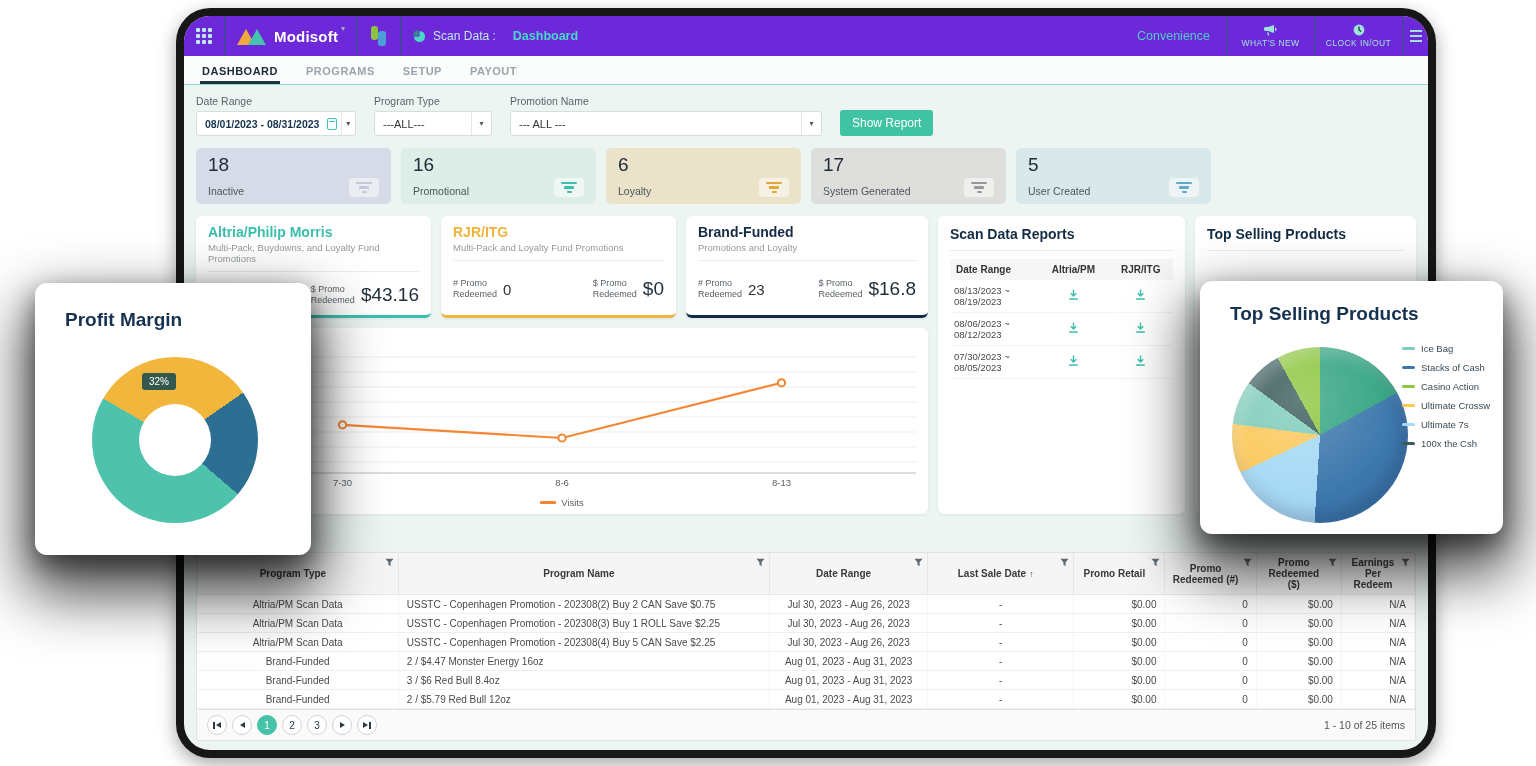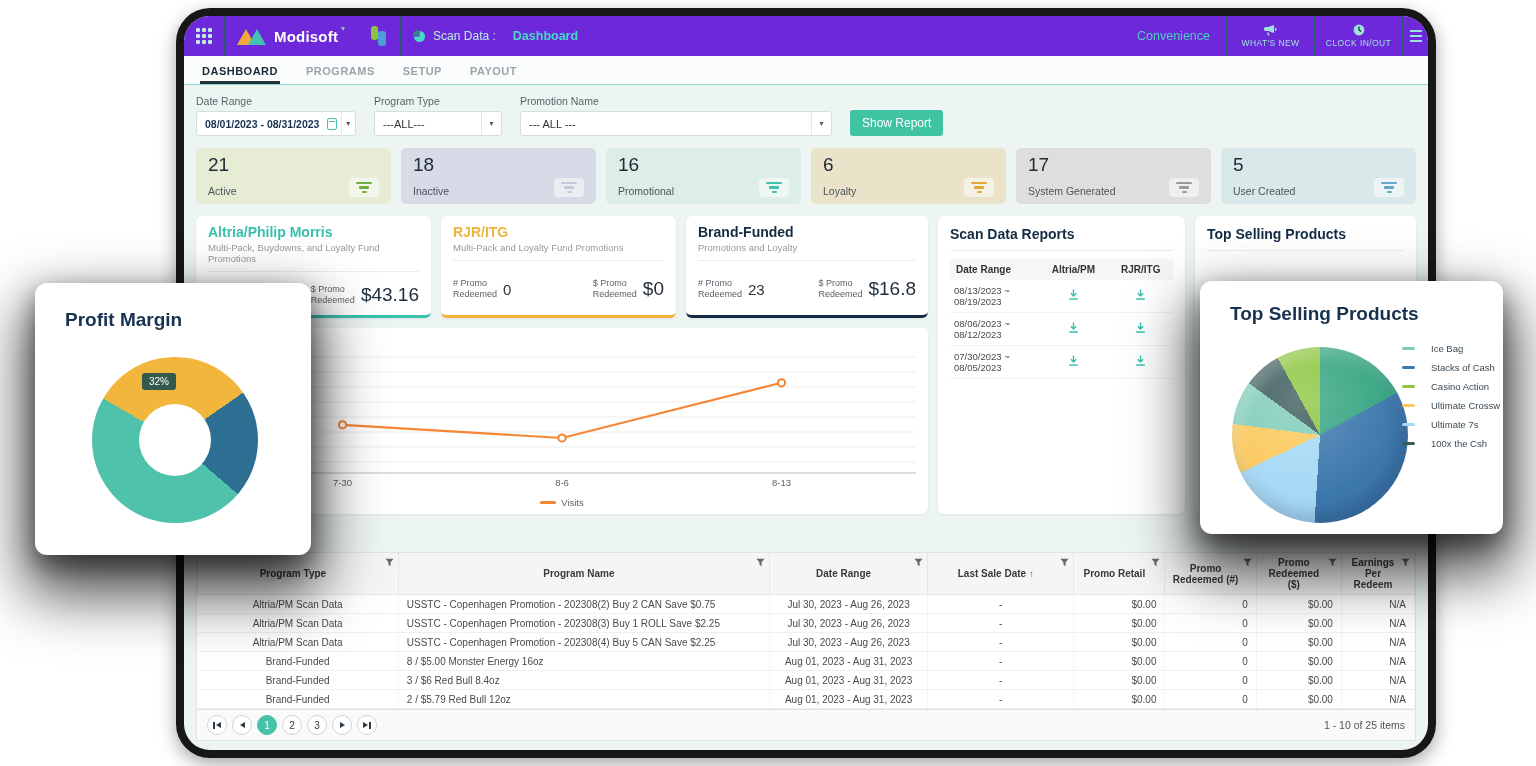--- a/index.html
+++ b/index.html
@@ -145,21 +145,21 @@
   .ovl-left h2 { margin: 26px 0 0 30px; }
   .donut { position: absolute; left: 57px; top: 74px; width: 166px; height: 166px; border-radius: 50%; }
   .donut::after { content: ""; position: absolute; left: 47px; top: 47px; width: 72px; height: 72px; border-radius: 50%; background: #fff; }
   .donut-tip { position: absolute; left: 107px; top: 90px; background: #33594f; color: #fff; font-size: 10px;
                padding: 3px 7px; border-radius: 3px; }
   .ovl-right { left: 1200px; top: 281px; width: 303px; height: 253px; }
   .ovl-right h2 { margin: 22px 0 0 30px; }
   .pie { position: absolute; left: 32px; top: 66px; width: 176px; height: 176px; border-radius: 50%;
          box-shadow: inset -6px -10px 16px rgba(0,0,40,.18), inset 6px 8px 14px rgba(255,255,255,.25); }
   .pie-legend { position: absolute; left: 202px; top: 62px; }
-  .pl-item { display: flex; align-items: center; gap: 16px; margin-bottom: 8px; cursor: pointer; }
+  .pl-item { display: flex; align-items: center; gap: 6px; margin-bottom: 8px; cursor: pointer; }
   .pl-item i { width: 13px; height: 3px; border-radius: 2px; display: block; }
   .pl-item span { font-size: 9.5px; color: #3a4a55; white-space: nowrap; }
 </style>
 </head>
 <body>
 
 <div class="stage">
   <div class="device">
     <div class="app">
 
@@ -236,47 +236,36 @@
           <div class="fgroup">
             <label>Date Range</label>
             <div class="inputbox" style="width:160px;">
               <span class="val navy">08/01/2023 - 08/31/2023</span>
               <span class="cal-ic"></span>
               <span class="caret">▾</span>
             </div>
           </div>
           <div class="fgroup">
             <label>Program Type</label>
-            <div class="inputbox" style="width:128px;gap:24px;">
+            <div class="inputbox" style="width:118px;gap:24px;">
               <span class="val">---ALL---</span>
               <span class="caret">▾</span>
             </div>
           </div>
           <div class="fgroup">
             <label>Promotion Name</label>
             <div class="inputbox" style="width:312px;">
               <span class="val">--- ALL ---</span>
               <span class="caret">▾</span>
             </div>
           </div>
           <button class="show-report">Show Report</button>
         </section>
 
         <section class="stats" id="stats">
-            <div class="stat" style="background: rgb(230, 237, 212);">
-              <div class="num">21</div>
-              <div class="bottom">
-                <span class="lbl">Active</span>
-                <span class="flt">
-                  <i class="l1" style="background: rgb(111, 174, 62);"></i>
-                  <i class="l2" style="background: rgb(111, 174, 62);"></i>
-                  <i class="l3" style="background: rgb(111, 174, 62);"></i>
-                </span>
-              </div>
-            </div>
             <div class="stat" style="background: rgb(214, 219, 231);">
               <div class="num">18</div>
               <div class="bottom">
                 <span class="lbl">Inactive</span>
                 <span class="flt">
                   <i class="l1" style="background: rgb(195, 201, 214);"></i>
                   <i class="l2" style="background: rgb(195, 201, 214);"></i>
                   <i class="l3" style="background: rgb(195, 201, 214);"></i>
                 </span>
               </div>
@@ -551,21 +540,21 @@
                   <td class="c-left">USSTC - Copenhagen Promotion - 202308(4) Buy 5 CAN Save $2.25</td>
                   <td class="c-center">Jul 30, 2023 - Aug 26, 2023</td>
                   <td class="c-center">-</td>
                   <td class="c-right">$0.00</td>
                   <td class="c-right">0</td>
                   <td class="c-right">$0.00</td>
                   <td class="c-right">N/A</td>
                 </tr>
                 <tr>
                   <td class="c-center">Brand-Funded</td>
-                  <td class="c-left">8 / $5.00 Monster Energy 16oz</td>
+                  <td class="c-left">2 / $4.47 Monster Energy 16oz</td>
                   <td class="c-center">Aug 01, 2023 - Aug 31, 2023</td>
                   <td class="c-center">-</td>
                   <td class="c-right">$0.00</td>
                   <td class="c-right">0</td>
                   <td class="c-right">$0.00</td>
                   <td class="c-right">N/A</td>
                 </tr>
                 <tr>
                   <td class="c-center">Brand-Funded</td>
                   <td class="c-left">3 / $6 Red Bull 8.4oz</td>

